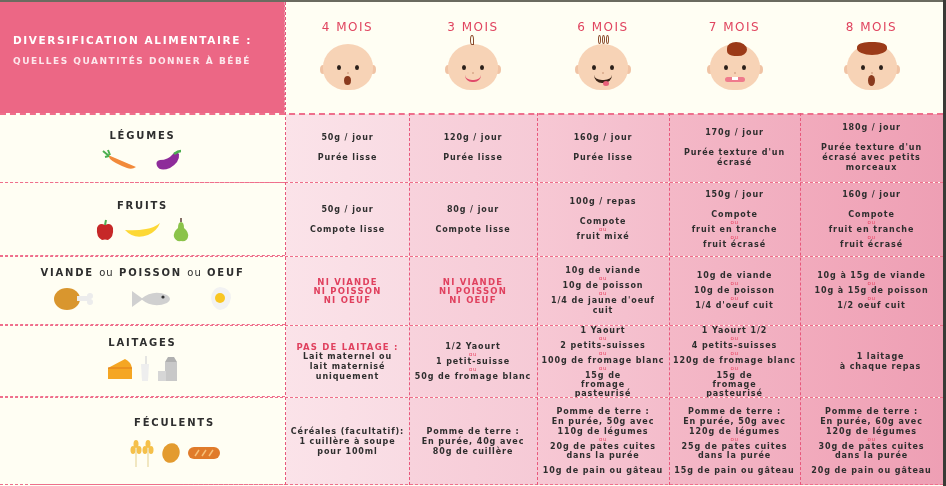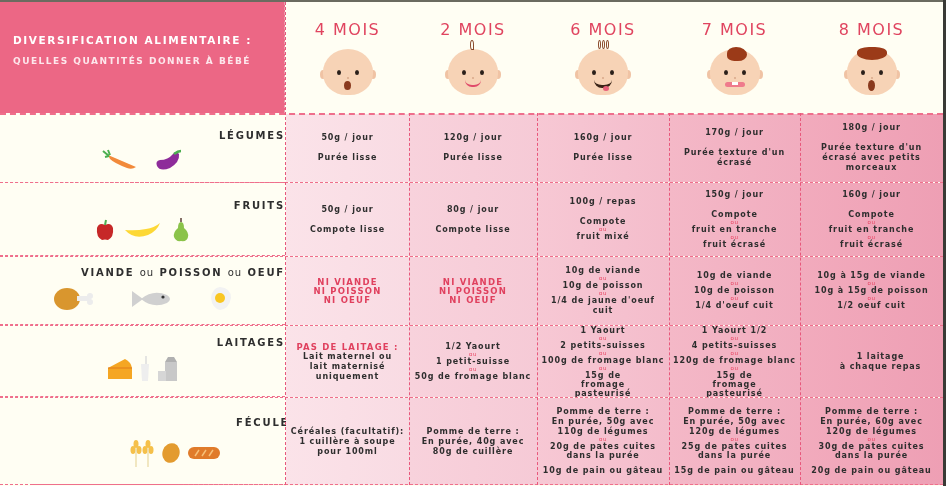--- a/index.html
+++ b/index.html
@@ -7,41 +7,41 @@
   body { font-family: "DejaVu Sans", sans-serif; color: #2b2b2b; position: relative; }
   .page { position: absolute; left: 0; top: 0; width: 946px; height: 486px; background: #fffef3; }
   .topbar { position: absolute; left: 0; top: 0; width: 946px; height: 2px; background: #6b6b60; }
   .rightbar { position: absolute; right: 0; top: 0; width: 3px; height: 486px; background: #3a3a36; }
 
   .title-box { position: absolute; left: 0; top: 2px; width: 285px; height: 111px; background: #ec6785; padding: 28px 0 0 13px; border-right: 1px dashed #e8a0b0; }
   .title-l1 { color: #fff; font-weight: bold; font-size: 10.5px; letter-spacing: 1.6px; line-height: 20px; white-space: nowrap; }
   .title-l2 { color: #fde7ec; font-weight: bold; font-size: 9px; letter-spacing: 1.5px; line-height: 22px; white-space: nowrap; }
 
   .age-col { position: absolute; top: 2px; height: 111px; text-align: center; }
-  .age-label { margin-top: 18px; color: #e0445f; font-size: 16px; letter-spacing: 1.5px; font-family: "DejaVu Sans", sans-serif; }
+  .age-label { margin-top: 18px; color: #e0445f; font-size: 12px; letter-spacing: 1.5px; font-family: "DejaVu Sans", sans-serif; }
   .face { position: relative; width: 50px; height: 46px; margin: 10px auto 0; }
   .face .head { position: absolute; left: 0; top: 0; width: 50px; height: 46px; border-radius: 50% 50% 46% 46%; background: #f7d3b6; }
   .face .ear { position: absolute; top: 21px; width: 6px; height: 9px; border-radius: 50%; background: #f0c3a4; }
   .face .ear.l { left: -3px; } .face .ear.r { right: -3px; }
   .face .eye { position: absolute; top: 21px; width: 4px; height: 5px; border-radius: 50%; background: #2a1f1a; }
   .face .eye.l { left: 14px; } .face .eye.r { right: 14px; }
   .face .nose { position: absolute; left: 24px; top: 28px; width: 2px; height: 2px; border-radius: 50%; background: #d9a88a; }
   .mouth-o { position: absolute; left: 21px; top: 32px; width: 7px; height: 9px; border-radius: 50%; background: #8a3a1e; }
   .mouth-smile { position: absolute; left: 17px; top: 31px; width: 16px; height: 7px; border-bottom: 2px solid #e04a6a; border-radius: 0 0 10px 10px; }
   .mouth-big { position: absolute; left: 16px; top: 31px; width: 18px; height: 8px; border-bottom: 3px solid #3a2418; border-radius: 0 0 11px 11px; }
   .tongue { position: absolute; left: 25px; top: 37px; width: 6px; height: 5px; border-radius: 50%; background: #e8607a; }
   .mouth-teeth { position: absolute; left: 15px; top: 33px; width: 20px; height: 5px; background: #ef7a8c; border-radius: 3px; }
   .mouth-teeth::after { content: ""; position: absolute; left: 7px; top: 0; width: 6px; height: 3px; background: #fff; }
   .hair-curl { position: absolute; left: 22px; top: -9px; width: 4px; height: 10px; border: 1.5px solid #8a4a2a; border-radius: 50% 50% 0 50%; }
   .hair-tufts { position: absolute; left: 20px; top: -9px; width: 12px; height: 10px; }
   .hair-tufts i { position: absolute; top: 0; width: 3px; height: 9px; border: 1.5px solid #8a4a2a; border-radius: 50%; }
   .hair-patch { position: absolute; left: 17px; top: -2px; width: 20px; height: 14px; background: #9b3a18; border-radius: 50% 60% 50% 40%; }
   .hair-cap { position: absolute; left: 10px; top: -2px; width: 30px; height: 13px; background: #9b3a18; border-radius: 40% 40% 50% 50%; }
 
-  .row-head { position: absolute; left: 0; width: 285px; text-align: right; border-bottom: 1px dashed #ef6f8c; }
+  .row-head { position: absolute; left: 0; width: 285px; text-align: center; border-bottom: 1px dashed #ef6f8c; }
   .row-title { font-weight: bold; font-size: 10px; letter-spacing: 1.8px; color: #2e2e2e; margin-top: 17px; }
   .row-title.tight { margin-top: 11px; }
   .row-title .ou { font-weight: normal; letter-spacing: 1px; }
   .icons { display: flex; justify-content: center; align-items: center; gap: 14px; margin-top: 6px; height: 26px; }
 
   .grid-line-h { position: absolute; left: 0; width: 943px; height: 0; border-top: 1.5px dashed #ef6f8c; }
   .grid-line-v { position: absolute; top: 113px; width: 0; height: 372px; border-left: 1.5px dashed #e8587c; }
   .top-line { position: absolute; left: 0; top: 113px; width: 943px; border-top: 2px dashed #ef6f8c; }
 
   .cell { position: absolute; display: flex; flex-direction: column; align-items: center; justify-content: center; text-align: center; font-size: 8px; font-weight: bold; letter-spacing: 0.9px; line-height: 10px; color: #2e2e2e; }
@@ -73,21 +73,21 @@
       <div class="ear l"></div>
         <div class="ear r"></div>
         <div class="head"></div>
       <div class="eye l"></div>
         <div class="eye r"></div>
         <div class="nose"></div>
       <div class="mouth-o"></div>
     </div>
   </div>
   <div class="age-col" style="left:409px;width:128px;">
-    <div class="age-label">2 MOIS</div>
+    <div class="age-label">3 MOIS</div>
     <div class="face">
       <div class="ear l"></div>
         <div class="ear r"></div>
         <div class="head"></div>
       <div class="hair-curl"></div>
       <div class="eye l"></div>
         <div class="eye r"></div>
         <div class="nose"></div>
       <div class="mouth-smile"></div>
     </div>

